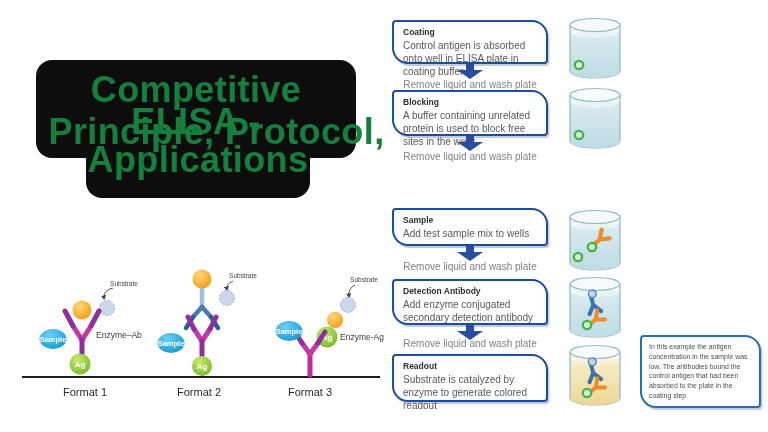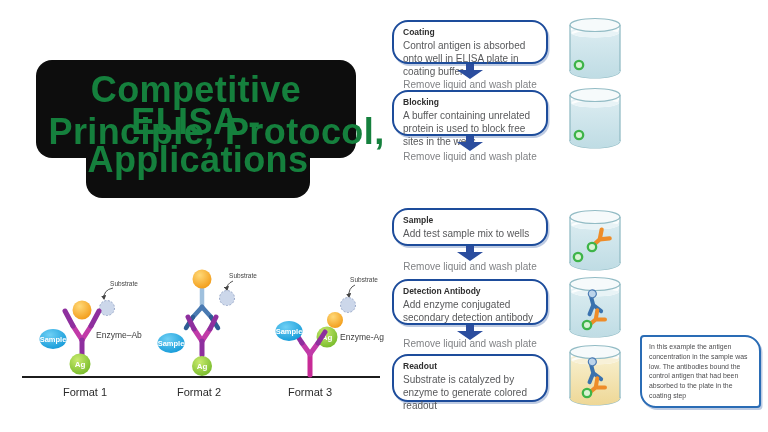--- a/index.html
+++ b/index.html
@@ -12,21 +12,21 @@
                 background:#0d0d0d;border-radius:16px;}
   .title-line{position:absolute;color:#15803d;font-weight:bold;font-size:36px;
               letter-spacing:.4px;text-align:center;line-height:32px;}
   .tl1{left:36px;top:74px;width:320px;}
   .tl2{left:36px;top:116px;width:361px;}
   .tl3{left:86px;top:144px;width:224px;}
   
   .step,.bubble{position:absolute;background:#fff;border:2.5px solid #1d4c9b;
         border-radius:4px 16px 4px 16px;box-sizing:border-box;
         box-shadow:1.5px 2px 0 rgba(110,140,190,.45);padding:5px 9px;}
-  .step{left:392px;width:156px;border-radius:16px;}
+  .step{left:392px;width:156px;}
   .step-title{font-size:8.5px;font-weight:bold;color:#2e2e2e;margin-bottom:2px;}
   .step-body{font-size:10px;color:#58595b;line-height:1.32;}
   .bubble{font-size:7.6px;color:#58595b;line-height:1.35;}
   .prepare{left:466px;top:166px;width:156px;height:37px;}
   .note{left:640px;top:335px;width:121px;height:73px;border-color:#2a6cb5;
         font-size:6.9px;color:#4d4d4f;line-height:1.42;padding:5px 7px;}
   .down-arrow{position:absolute;left:457px;width:26px;height:15px;}
   .remove-label{position:absolute;left:382px;width:176px;text-align:center;
                 font-size:10px;color:#808285;}
   

